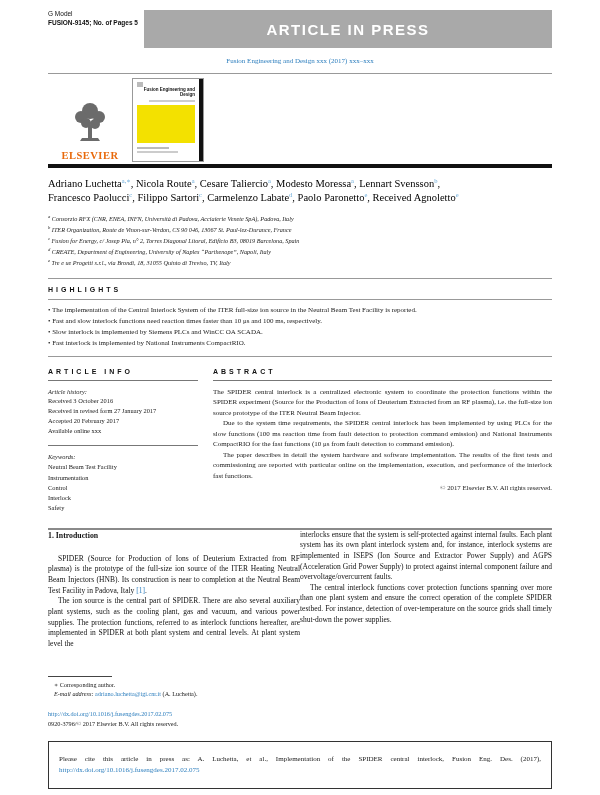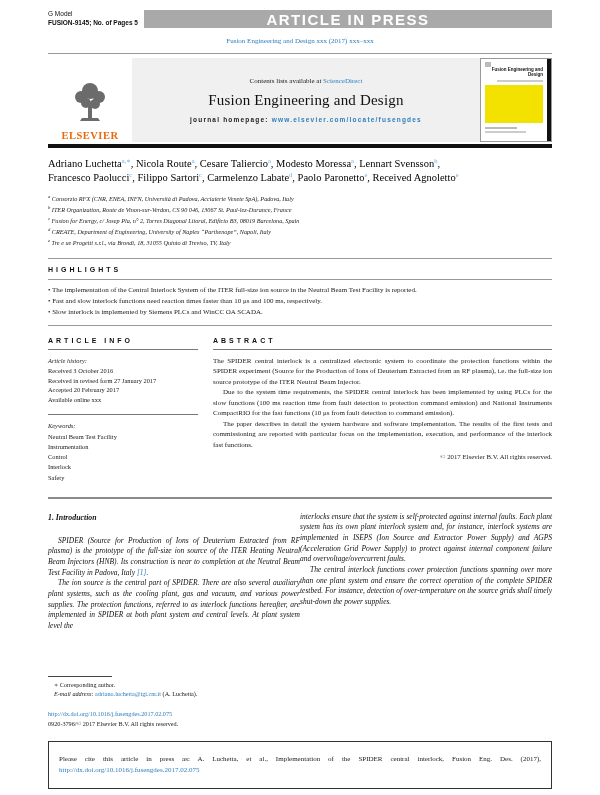--- a/index.html
+++ b/index.html
@@ -6,21 +6,21 @@
   .page{
     width:600px;height:795px;box-sizing:border-box;
     padding:10px 48px 6px 48px;
     font-family:"Liberation Serif","DejaVu Serif",serif;
     color:#1a1a1a;background:#fff;
     display:flex;flex-direction:column;overflow:hidden;position:relative;
   }
   .link{color:#2e7fbe;text-decoration:none;cursor:pointer;}
 
   
-  .topbar{display:flex;align-items:stretch;height:18px;}
+  .topbar{display:flex;align-items:stretch;height:38px;}
   .meta{width:96px;font-family:"Liberation Sans","DejaVu Sans",sans-serif;font-size:6.5px;line-height:1.35;color:#111;}
   .meta .l2{font-weight:bold;}
   .banner{flex:1;background:#a9a9a9;color:#fff;font-family:"Liberation Sans","DejaVu Sans",sans-serif;
     font-weight:bold;font-size:15px;letter-spacing:1.5px;display:flex;align-items:center;justify-content:center;}
   .jref{text-align:center;color:#2e7fbe;font-size:7px;margin-top:9px;}
   .rule-thin{border:0;border-top:1px solid #999;margin:8px 0 0;}
 
   
   .jheader{display:flex;margin-top:4px;height:84px;}
   .logo-box{width:84px;display:flex;flex-direction:column;align-items:center;justify-content:flex-end;padding-bottom:1px;background:#fff;}
@@ -64,21 +64,21 @@
   .label-italic{font-style:italic;}
   .history{line-height:1.55;}
   .keywords{margin-top:9px;border-top:1px solid #777;padding-top:6px;line-height:1.6;}
   .abs-col{flex:1;font-size:7px;}
   .abs-col p{margin:0;text-align:justify;line-height:1.5;}
   .abs-col p + p{text-indent:10px;}
   .copyright{text-align:right;margin-top:3px;font-size:6.8px;}
   .big-rule{border:0;border-top:2px solid #8a8a8a;margin:14px 0 0;}
 
   
-  .body-cols{display:flex;gap:0;margin-top:13px;flex:1 1 auto;min-height:0;font-style:italic;}
+  .body-cols{display:flex;gap:0;flex:1 1 auto;min-height:0;}
   .col{flex:1;font-size:7.5px;line-height:1.42;text-align:justify;color:#111;}
   .col h2{font-size:7.8px;margin:0 0 13px 0;font-weight:bold;text-align:left;}
   .col p{margin:0;text-indent:10px;}
   .col p.noindent{text-indent:0;}
 
   
   .footnote{font-size:6.2px;line-height:1.55;}
   .fn-rule{width:64px;border:0;border-top:1px solid #444;margin:0 0 3px 0;}
   .fn-line{padding-left:6px;}
   .doi-block{margin-top:10px;font-size:6.2px;line-height:1.55;}
@@ -112,31 +112,20 @@
             <circle cx="16" cy="22" r="5"></circle>
             <circle cx="25" cy="23" r="5"></circle>
             <rect x="18" y="24" width="4" height="14"></rect>
             <path d="M10 40 L30 40 L28 37 L12 37 Z"></path>
           </g>
         </svg>
       </span>
       <div class="elsevier-word">ELSEVIER</div>
     </div>
 
-    <div class="center-box">
-      <div class="contents-line">
-        <span>Contents lists available at</span>
-        <span class="link">ScienceDirect</span>
-      </div>
-      <div class="journal-title">Fusion Engineering and Design</div>
-      <div class="homepage-line">
-        <span>journal homepage:</span>
-        <span class="link">www.elsevier.com/locate/fusengdes</span>
-      </div>
-    </div>
 
     <div class="cover-box">
       <div class="cover-corner"></div>
       <div class="cover-title">Fusion Engineering and Design</div>
       <div class="cover-sub"></div>
       <div class="cover-yellow"></div>
       <div class="cover-foot1"></div>
       <div class="cover-foot2"></div>
       <div class="cover-strip"></div>
     </div>
@@ -166,20 +155,21 @@
     <span class="affil-row"><sup>e</sup> <span>Tre e ue Progetti s.r.l., via Brondi, 18, 31055 Quinto di Treviso, TV, Italy</span></span>
   </div>
 
   <hr class="rule-thin" style="margin-top:10px;">
   <div class="sec-head hl-head">HIGHLIGHTS</div>
   <hr class="hl-rule">
   <ul class="hl-list">
     <li>The implementation of the Central Interlock System of the ITER full-size ion source in the Neutral Beam Test Facility is reported.</li>
     <li>Fast and slow interlock functions need reaction times faster than 10 μs and 100 ms, respectively.</li>
     <li>Slow interlock is implemented by Siemens PLCs and WinCC OA SCADA.</li>
+    <li>Fast interlock is implemented by National Instruments CompactRIO.</li>
   </ul>
   <hr class="end-rule">
 
   <div class="info-abs">
     <div class="info-col">
       <div class="sec-head">ARTICLE INFO</div>
       <hr class="col-rule">
       <div class="history">
         <div class="label-italic">Article history:</div>
         <div>Received 3 October 2016</div>
@@ -195,21 +185,21 @@
         <div>Interlock</div>
         <div>Safety</div>
       </div>
     </div>
 
     <div class="abs-col">
       <div class="sec-head">ABSTRACT</div>
       <hr class="col-rule">
       <p>The SPIDER central interlock is a centralized electronic system to coordinate the protection functions within the SPIDER experiment (Source for the Production of Ions of Deuterium Extracted from an RF plasma), i.e. the full-size ion source prototype of the ITER Neutral Beam Injector.</p>
       <p>Due to the system time requirements, the SPIDER central interlock has been implemented by using PLCs for the slow functions (100 ms reaction time from fault detection to protection command emission) and National Instruments CompactRIO for the fast functions (10 μs from fault detection to command emission).</p>
-      <p>The paper describes in detail the system hardware and software implementation. The results of the first tests and commissioning are reported with particular focus on the implementation, execution, and performance of the interlock fast functions.</p>
+      <p>The paper describes in detail the system hardware and software implementation. The results of the first tests and commissioning are reported with particular online on the implementation, execution, and performance of the interlock fast functions.</p>
       <div class="copyright">© 2017 Elsevier B.V. All rights reserved.</div>
     </div>
   </div>
 
   <hr class="big-rule">
 
   <div class="body-cols">
     <div class="col">
       <h2>1. Introduction</h2>
       <p><span>SPIDER (Source for Production of Ions of Deuterium Extracted from RF plasma) is the prototype of the full-size ion source of the ITER Heating Neutral Beam Injectors (HNB). Its construction is near to completion at the Neutral Beam Test Facility in Padova, Italy </span><span class="link">[1]</span><span>.</span></p>

